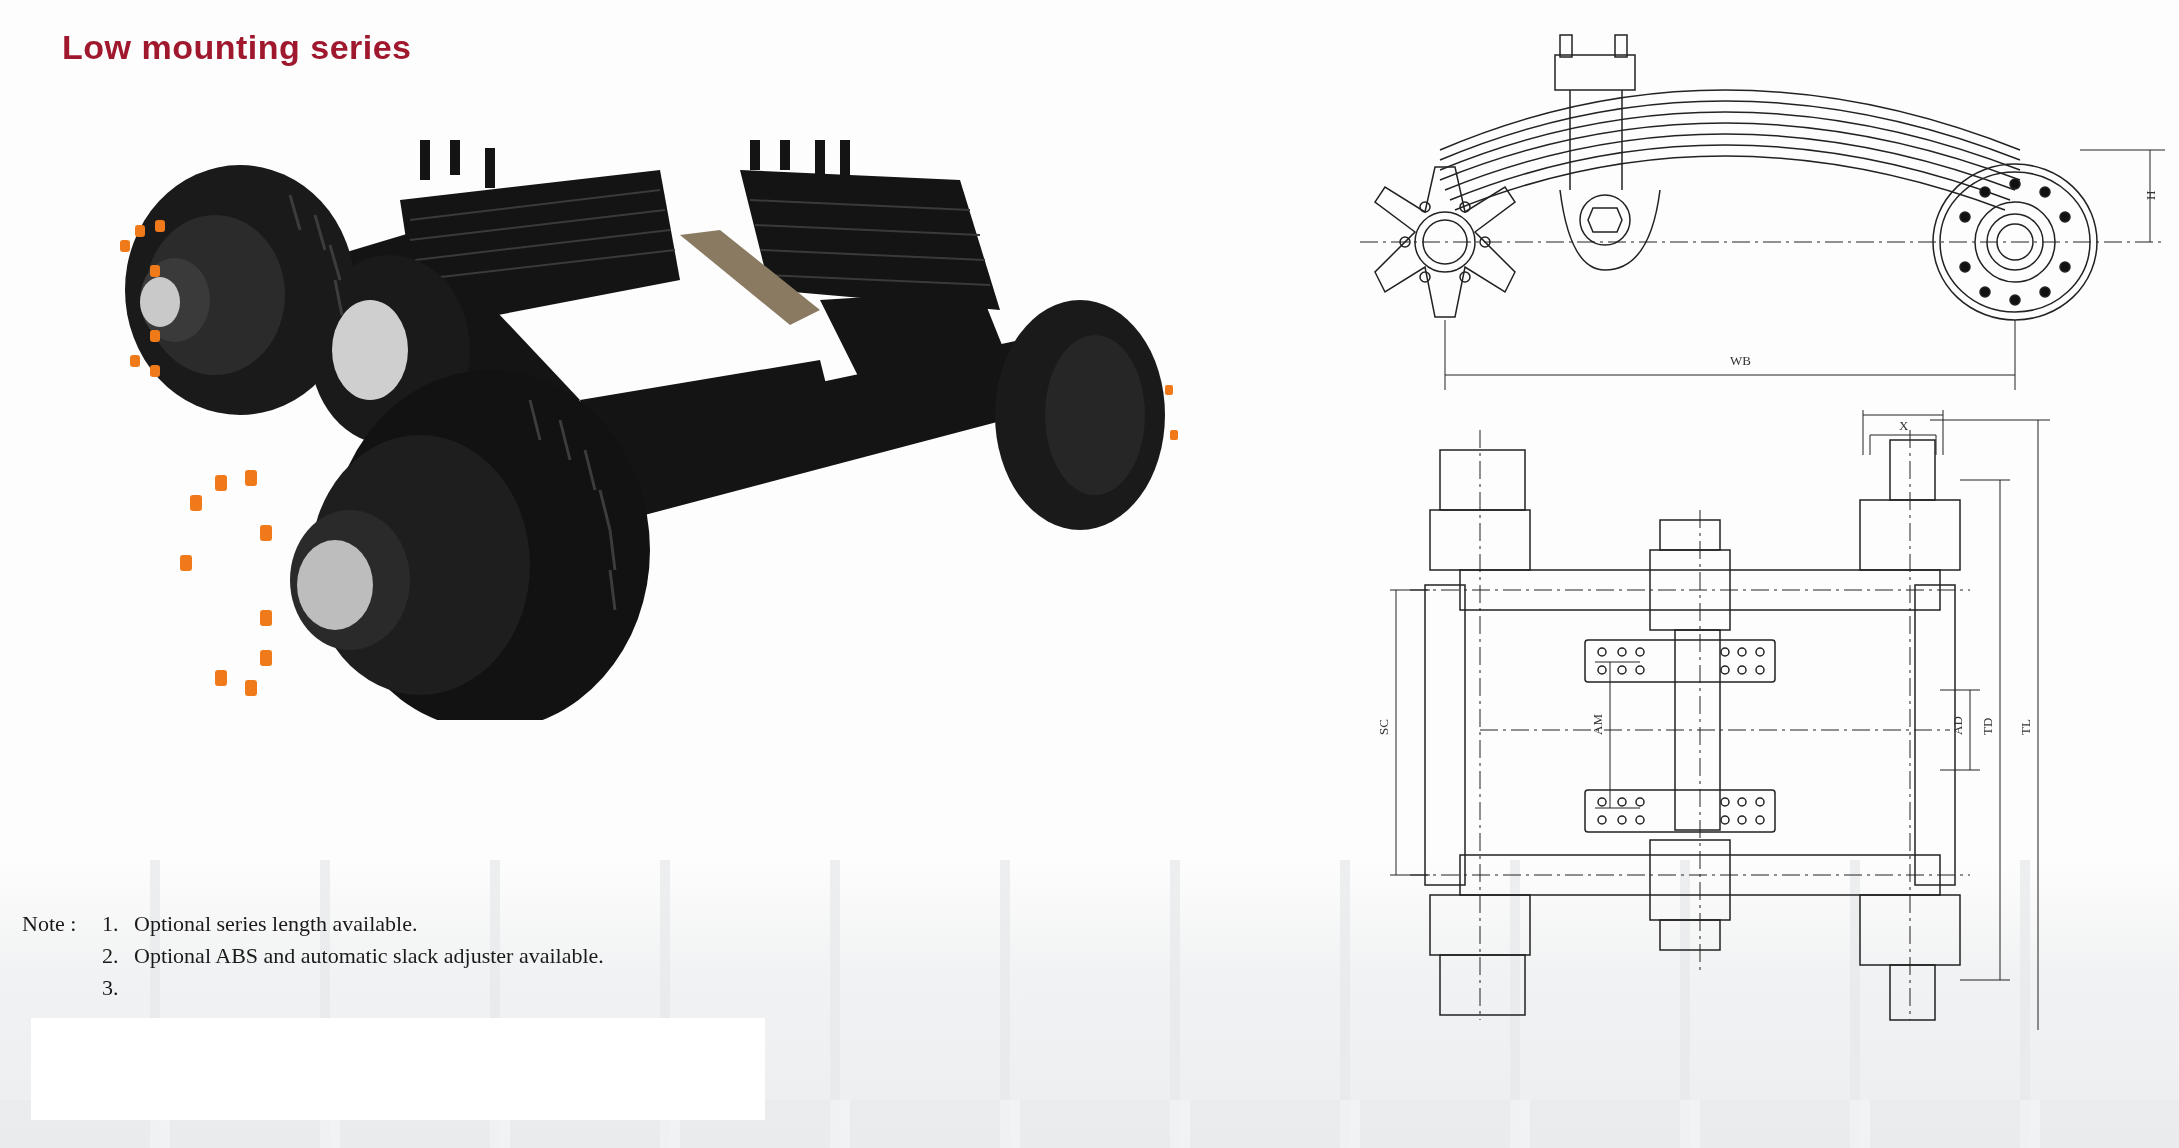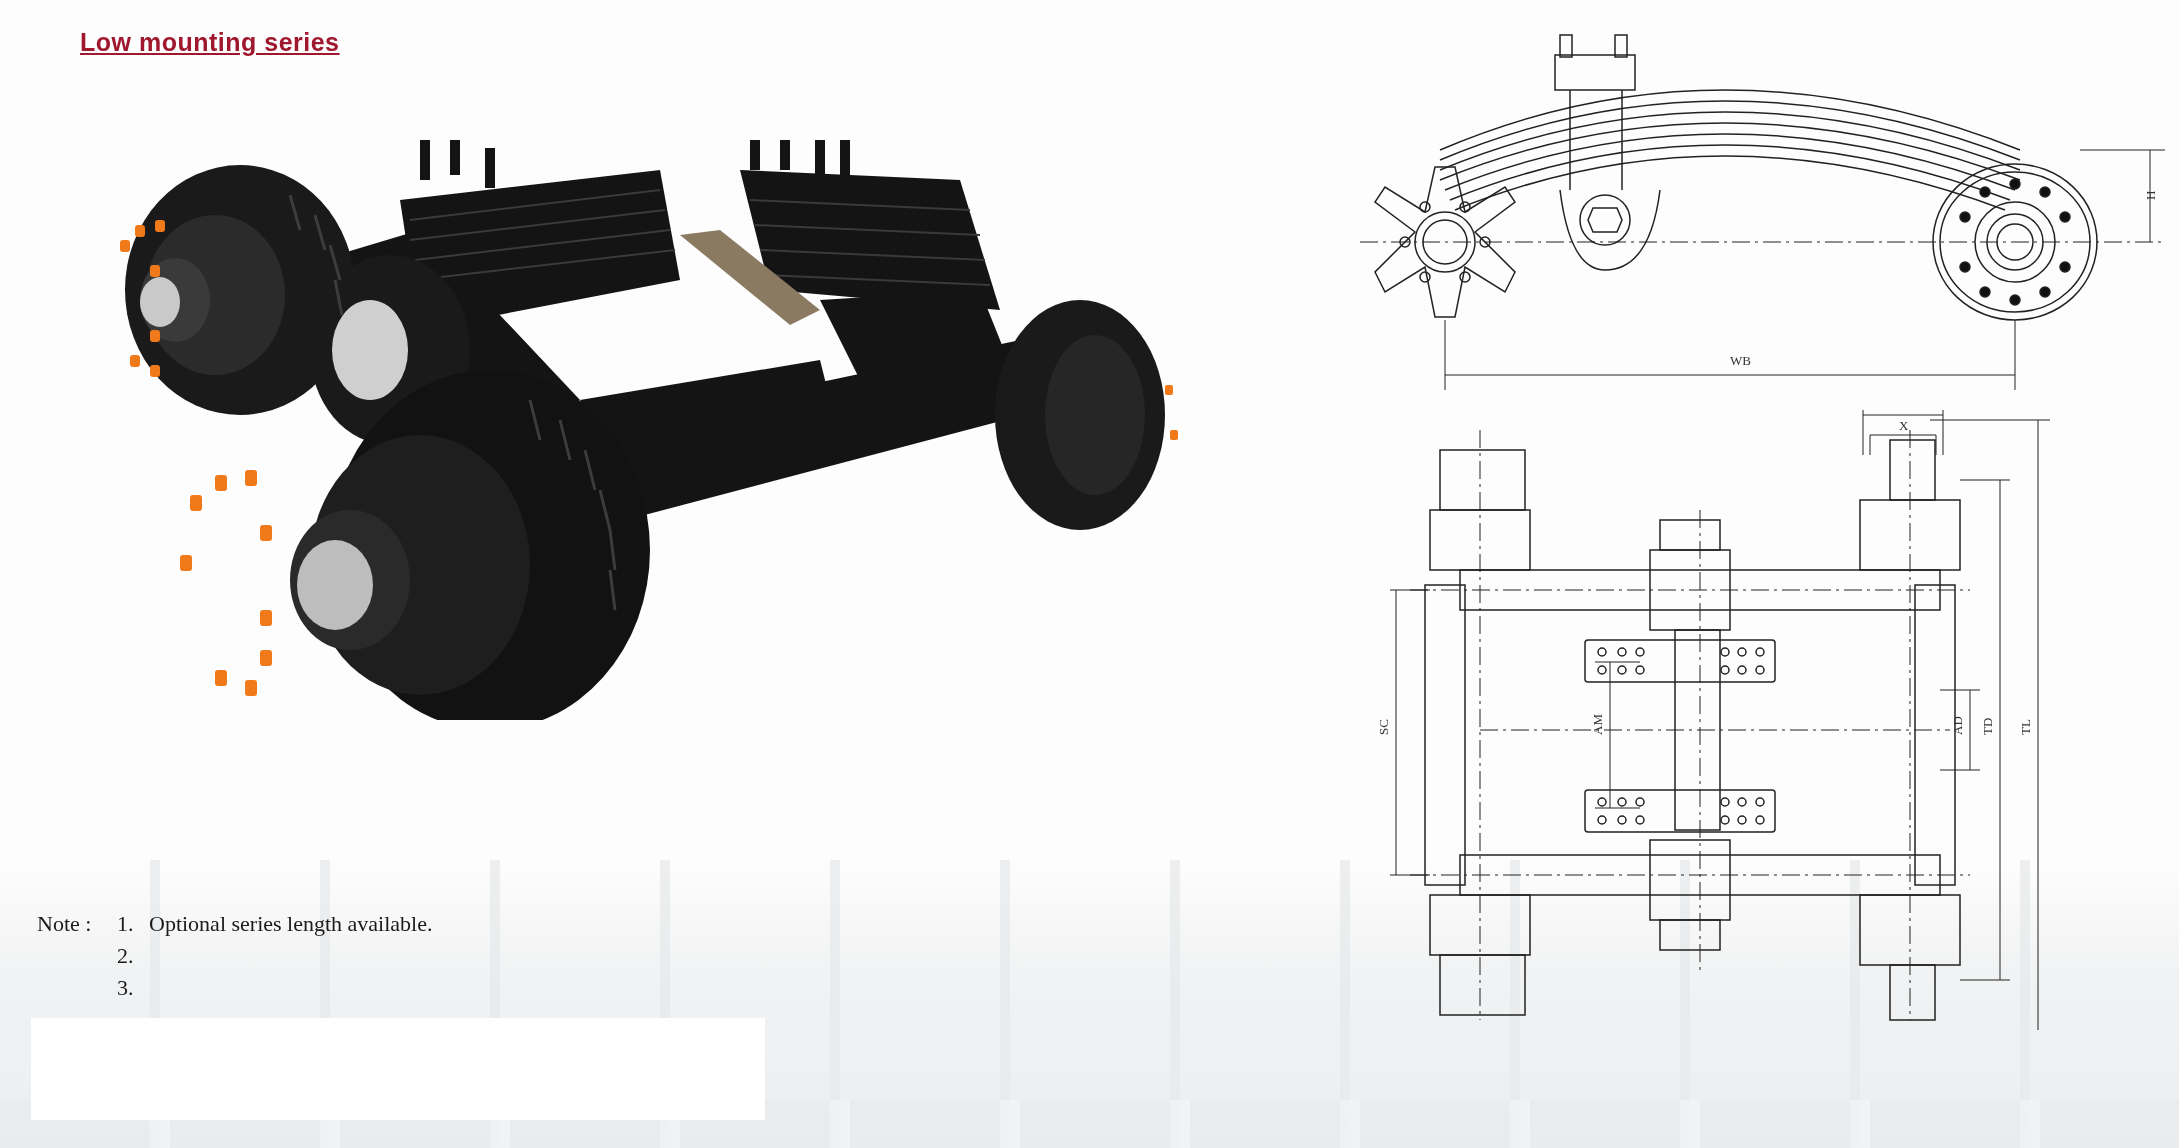--- a/index.html
+++ b/index.html
@@ -15,31 +15,31 @@
     background:
       repeating-linear-gradient(90deg, rgba(255,255,255,0) 0px, rgba(255,255,255,0) 150px, rgba(230,232,234,0.7) 150px, rgba(230,232,234,0.7) 160px, rgba(255,255,255,0) 160px, rgba(255,255,255,0) 170px),
       linear-gradient(180deg, #fdfdfd 0%, #f1f2f3 40%, #eceeef 100%);
   }
   .bg-rows {
     position: absolute; left: 0; top: 1100px; width: 2179px; height: 48px;
     background: repeating-linear-gradient(90deg, #e8eaeb 0px, #e8eaeb 150px, #f3f4f5 150px, #f3f4f5 170px);
     opacity: 0.7;
   }
   .title {
-    position: absolute; left: 80px; top: 28px;
+    position: absolute; left: 62px; top: 28px;
     font-family: "Liberation Sans", sans-serif;
-    font-size: 25px; color: #a0182e; letter-spacing: 0.5px; text-decoration: underline;
+    font-size: 34px; color: #a0182e; letter-spacing: 0.5px;
   }
   .photo {
     position: absolute; left: 120px; top: 140px; width: 1110px; height: 580px;
   }
   .drawing-side { position: absolute; left: 1360px; top: 20px; width: 810px; height: 370px; }
   .drawing-top  { position: absolute; left: 1370px; top: 410px; width: 800px; height: 620px; }
   .notes {
-    position: absolute; left: 37px; top: 908px;
+    position: absolute; left: 22px; top: 908px;
     font-family: "Liberation Serif", serif; font-size: 22px; color: #1a1a1a;
     line-height: 32px;
   }
   .notes .row { display: flex; white-space: nowrap; }
   .notes .lead { width: 80px; }
   .notes .num { width: 32px; }
   .white-box {
     position: absolute; left: 31px; top: 1018px; width: 734px; height: 102px;
     background: #ffffff;
   }
@@ -303,20 +303,21 @@
 
 <div class="notes">
   <div class="row">
     <span class="lead">Note :</span>
     <span class="num">1.</span>
     <span>Optional series length available.</span>
   </div>
   <div class="row">
     <span class="lead"></span>
     <span class="num">2.</span>
+    <span>Optional ABS and automatic slack adjuster available.</span>
   </div>
   <div class="row">
     <span class="lead"></span>
     <span class="num">3.</span>
   </div>
 </div>
 
 <div class="white-box"></div>
 
 </body></html>

